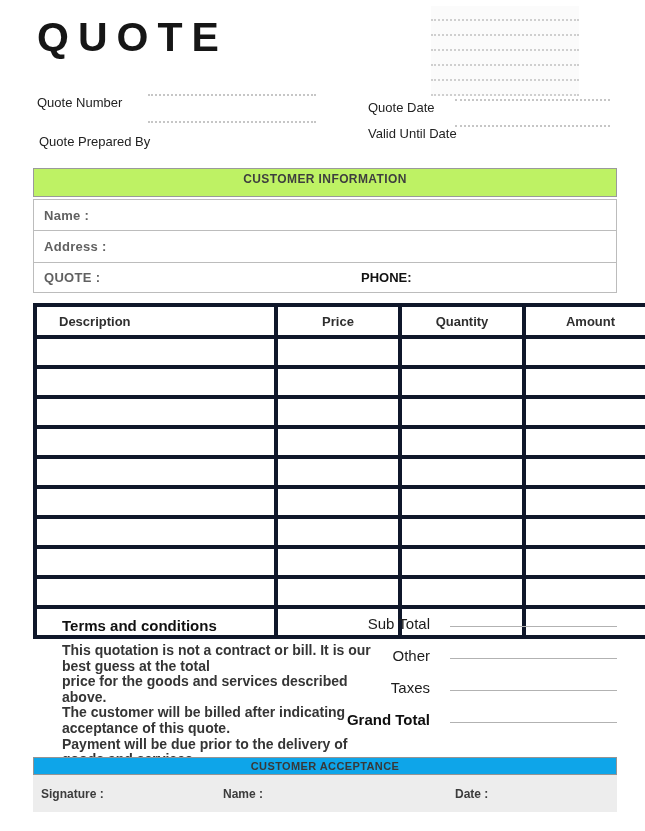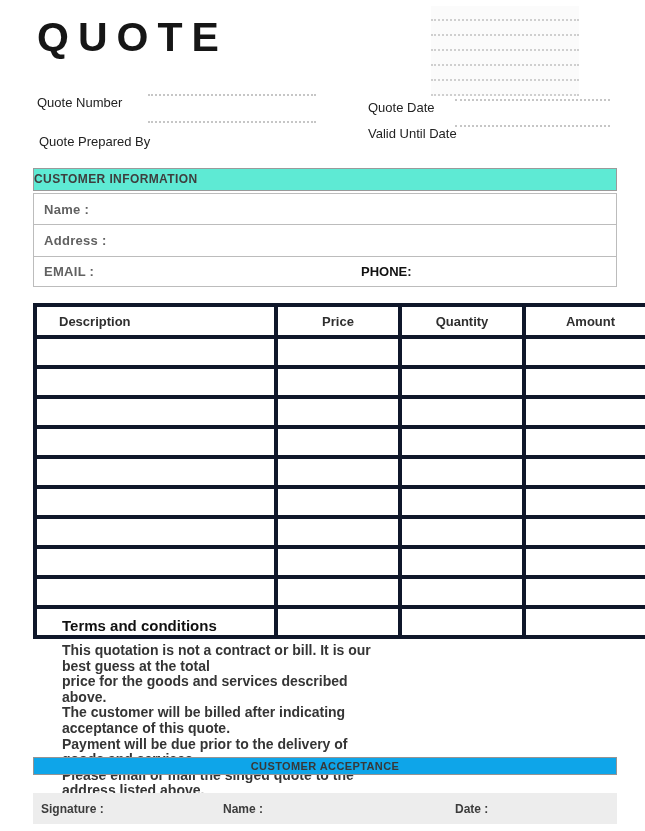--- a/index.html
+++ b/index.html
@@ -18,22 +18,22 @@
   .company-block { position:absolute; left:431px; top:6px; width:148px; background:#fbfbfb; }
   .company-line { height:13px; border-bottom:2px dotted #cfcfcf; }
 
   
   .meta-label { position:absolute; font-size:13px; color:#222222; }
   .dotline { position:absolute; border-bottom:2px dotted #c6c6c6; }
 
   
   .ci-section { position:absolute; left:33px; top:168px; width:584px; }
   .ci-header {
-    box-sizing:border-box; height:23px; background:#5eead4; border:1px solid #9a9a9a;
-    text-align:left; line-height:21px; font-size:12px; font-weight:bold;
+    box-sizing:border-box; height:29px; background:#bef264; border:1px solid #9a9a9a;
+    text-align:center; line-height:21px; font-size:12px; font-weight:bold;
     color:#3e3e3e; letter-spacing:0.4px;
   }
   .ci-rows { margin-top:2px; }
   .ci-row { box-sizing:border-box; position:relative; border:1px solid #bcbcbc; background:#ffffff; }
   .ci-row + .ci-row { border-top:none; }
   .ci-row-name, .ci-row-address { height:32px; }
   .ci-row-contact { height:30px; }
   .ci-label {
     position:absolute; left:10px; top:0; bottom:0; display:flex; align-items:center;
     font-size:13px; font-weight:bold; color:#616161; letter-spacing:0.3px;
@@ -66,21 +66,21 @@
   .total-line { flex:1; margin-left:20px; border-bottom:1px solid #b2b2b2; margin-bottom:5px; height:0; }
   .total-row.grand .total-label { font-weight:bold; color:#0e0e0e; }
 
   
   .acceptance { position:absolute; left:33px; top:757px; width:584px; }
   .acc-header {
     box-sizing:border-box; height:18px; background:#0ea5e9; border:1px solid #949494;
     text-align:center; line-height:16px; font-size:11px; font-weight:bold;
     color:#383838; letter-spacing:0.4px;
   }
-  .acc-row { margin-top:18px; height:31px; background:#ededed; position:relative; }
+  .acc-row { margin-top:0; height:37px; background:#ededed; position:relative; }
   .acc-label {
     position:absolute; top:0; bottom:0; display:flex; align-items:center;
     font-size:12px; font-weight:bold; color:#3c3c3c;
   }
   .acc-signature { left:8px; }
   .acc-name { left:190px; }
   .acc-date { left:422px; }
 </style>
 </head>
 <body>
@@ -110,21 +110,21 @@
   <div class="ci-section">
     <div class="ci-header">CUSTOMER INFORMATION</div>
     <div class="ci-rows">
       <div class="ci-row ci-row-name">
         <span class="ci-label">Name :</span>
       </div>
       <div class="ci-row ci-row-address">
         <span class="ci-label">Address :</span>
       </div>
       <div class="ci-row ci-row-contact">
-        <span class="ci-label">EMAIL :</span>
+        <span class="ci-label">QUOTE :</span>
         <span class="phone-label">PHONE:</span>
       </div>
     </div>
   </div>
 
   <table class="items-table">
     <thead>
       <tr>
         <th class="col-desc">Description</th>
         <th class="col-price">Price</th>
@@ -198,20 +198,38 @@
 
   <div class="terms">
     <div class="terms-heading">Terms and conditions</div>
     <div class="terms-line">This quotation is not a contract or bill. It is our best guess at the total</div>
     <div class="terms-line">price for the goods and services described above.</div>
     <div class="terms-line">The customer will be billed after indicating acceptance of this quote.</div>
     <div class="terms-line">Payment will be due prior to the delivery of goods and services.</div>
     <div class="terms-line">Please email or mail the singed quote to the address listed above.</div>
   </div>
 
+  <div class="totals">
+    <div class="total-row">
+      <span class="total-label">Sub Total</span>
+      <span class="total-line"></span>
+    </div>
+    <div class="total-row">
+      <span class="total-label">Other</span>
+      <span class="total-line"></span>
+    </div>
+    <div class="total-row">
+      <span class="total-label">Taxes</span>
+      <span class="total-line"></span>
+    </div>
+    <div class="total-row grand">
+      <span class="total-label">Grand Total</span>
+      <span class="total-line"></span>
+    </div>
+  </div>
 
   <div class="acceptance">
     <div class="acc-header">CUSTOMER ACCEPTANCE</div>
     <div class="acc-row">
       <span class="acc-label acc-signature">Signature :</span>
       <span class="acc-label acc-name">Name :</span>
       <span class="acc-label acc-date">Date :</span>
     </div>
   </div>
 

